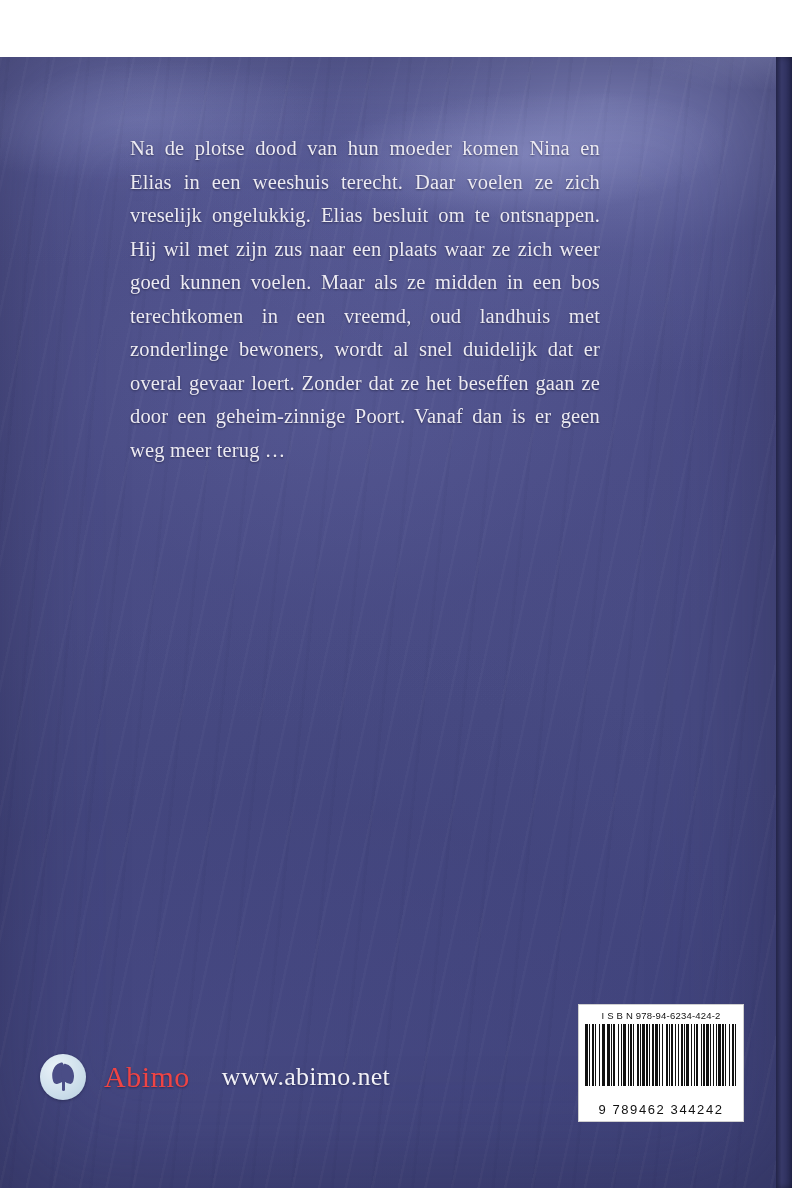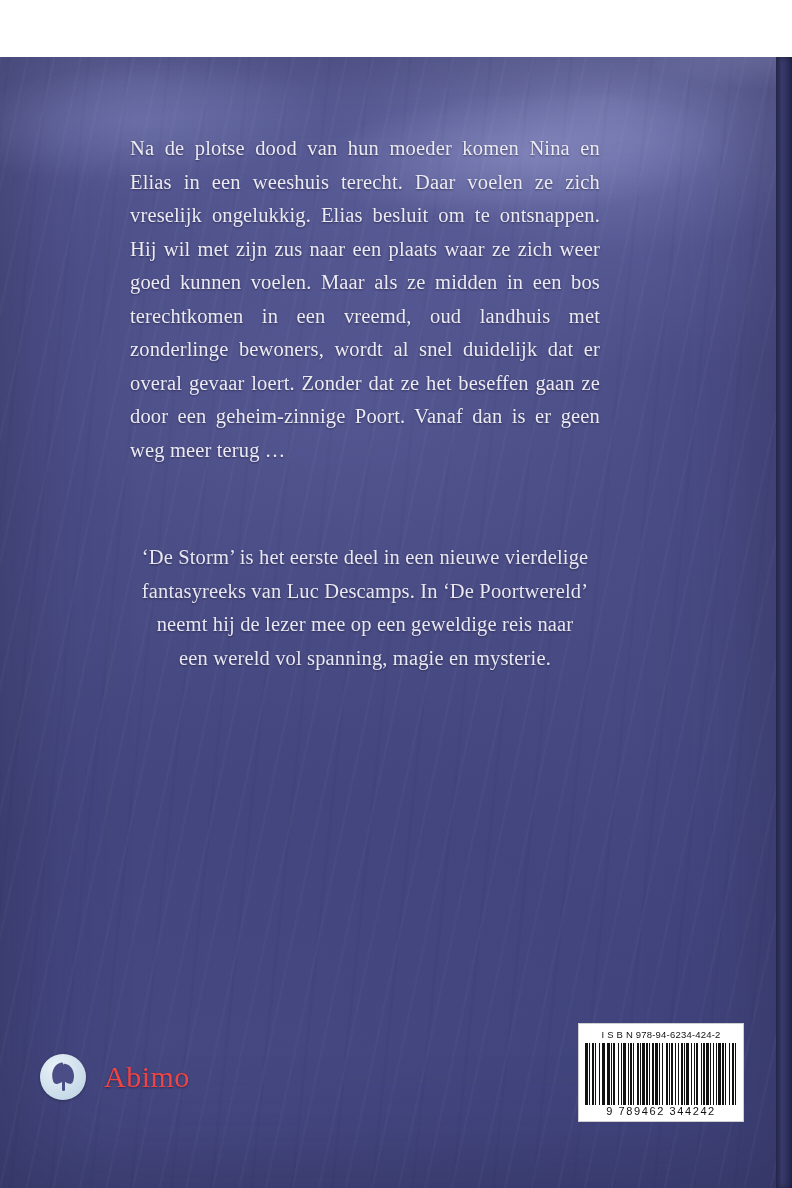--- a/index.html
+++ b/index.html
@@ -190,47 +190,47 @@
     align-items: stretch;
     gap: 0;
     overflow: hidden;
   }
   .bars span {
     display: block;
     background: #111111;
   }
   .bars span.w0 { background: transparent; }
   .digits {
-    margin-top: 0;
-    font-size: 11px;
+    margin-top: 16px;
+    font-size: 13px;
     letter-spacing: 1.6px;
     color: #111111;
     text-align: center;
     white-space: nowrap;
   }
 </style>
 </head>
 <body>
 
 <div class="page">
 
   <div class="cover"></div>
   <div class="spine-edge"></div>
 
   <div class="blurb">Na de plotse dood van hun moeder komen Nina en Elias in een weeshuis terecht.  Daar voelen ze zich vreselijk ongelukkig. Elias besluit om te ontsnappen. Hij wil met zijn zus naar een plaats waar ze zich weer goed kunnen voelen. Maar als ze midden in een bos terechtkomen in een vreemd, oud landhuis met zonderlinge bewoners, wordt al snel duidelijk dat er overal gevaar loert. Zonder dat ze het beseffen gaan ze door een geheim-zinnige Poort. Vanaf dan is er geen weg meer terug …</div>
 
-  <div class="series-note">‘De Storm’ is het eerste deel in een nieuwe vierdelige fantasyreeks van Luc Descamps. In ‘De Poortwereld’ neemt hij de lezer mee op een geweldige reis naar een wereld vol spanning, magie en mysterie.</div>
 
   <div class="publisher">
     <div class="logo-mark">
       <span class="leaf-a"></span>
       <span class="leaf-b"></span>
       <span class="stem"></span>
     </div>
     <div class="pub-name">Abimo</div>
+    <div class="pub-url">www.abimo.net</div>
   </div>
 
   <div class="barcode-box">
     <div class="isbn-text">
       <span>I S B N</span>
       <span>978-94-6234-424-2</span>
     </div>
     <div class="bars" id="bars">
         <span style="width: 4.65px;"></span>
         <span class="w0" style="width: 1.55px;"></span>

